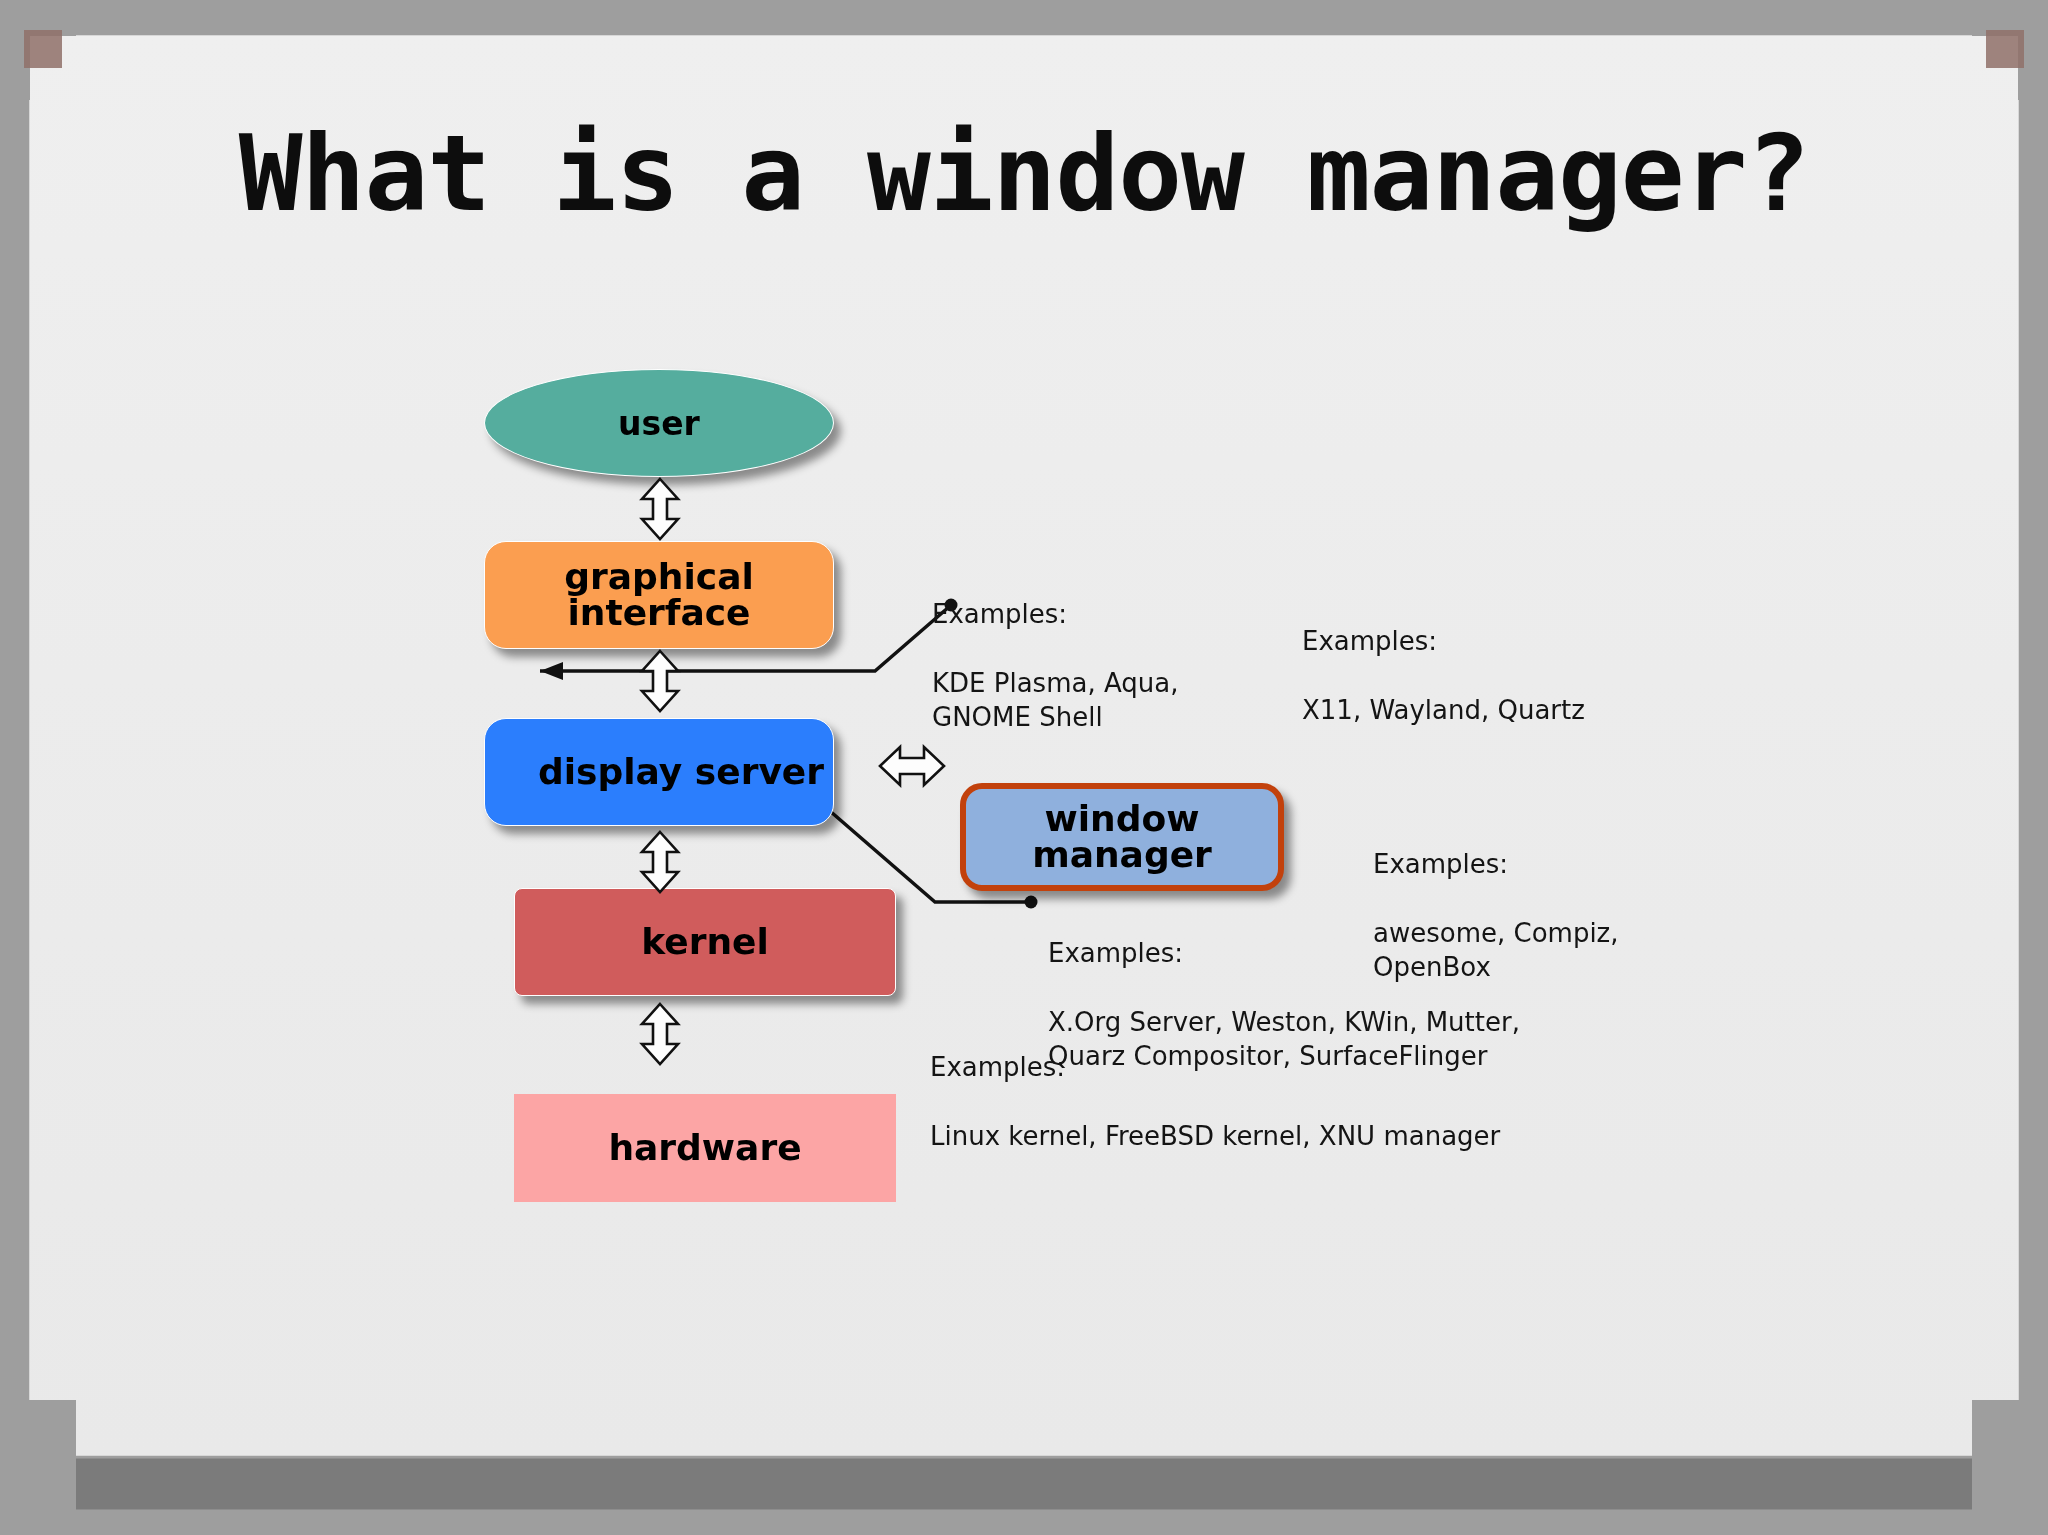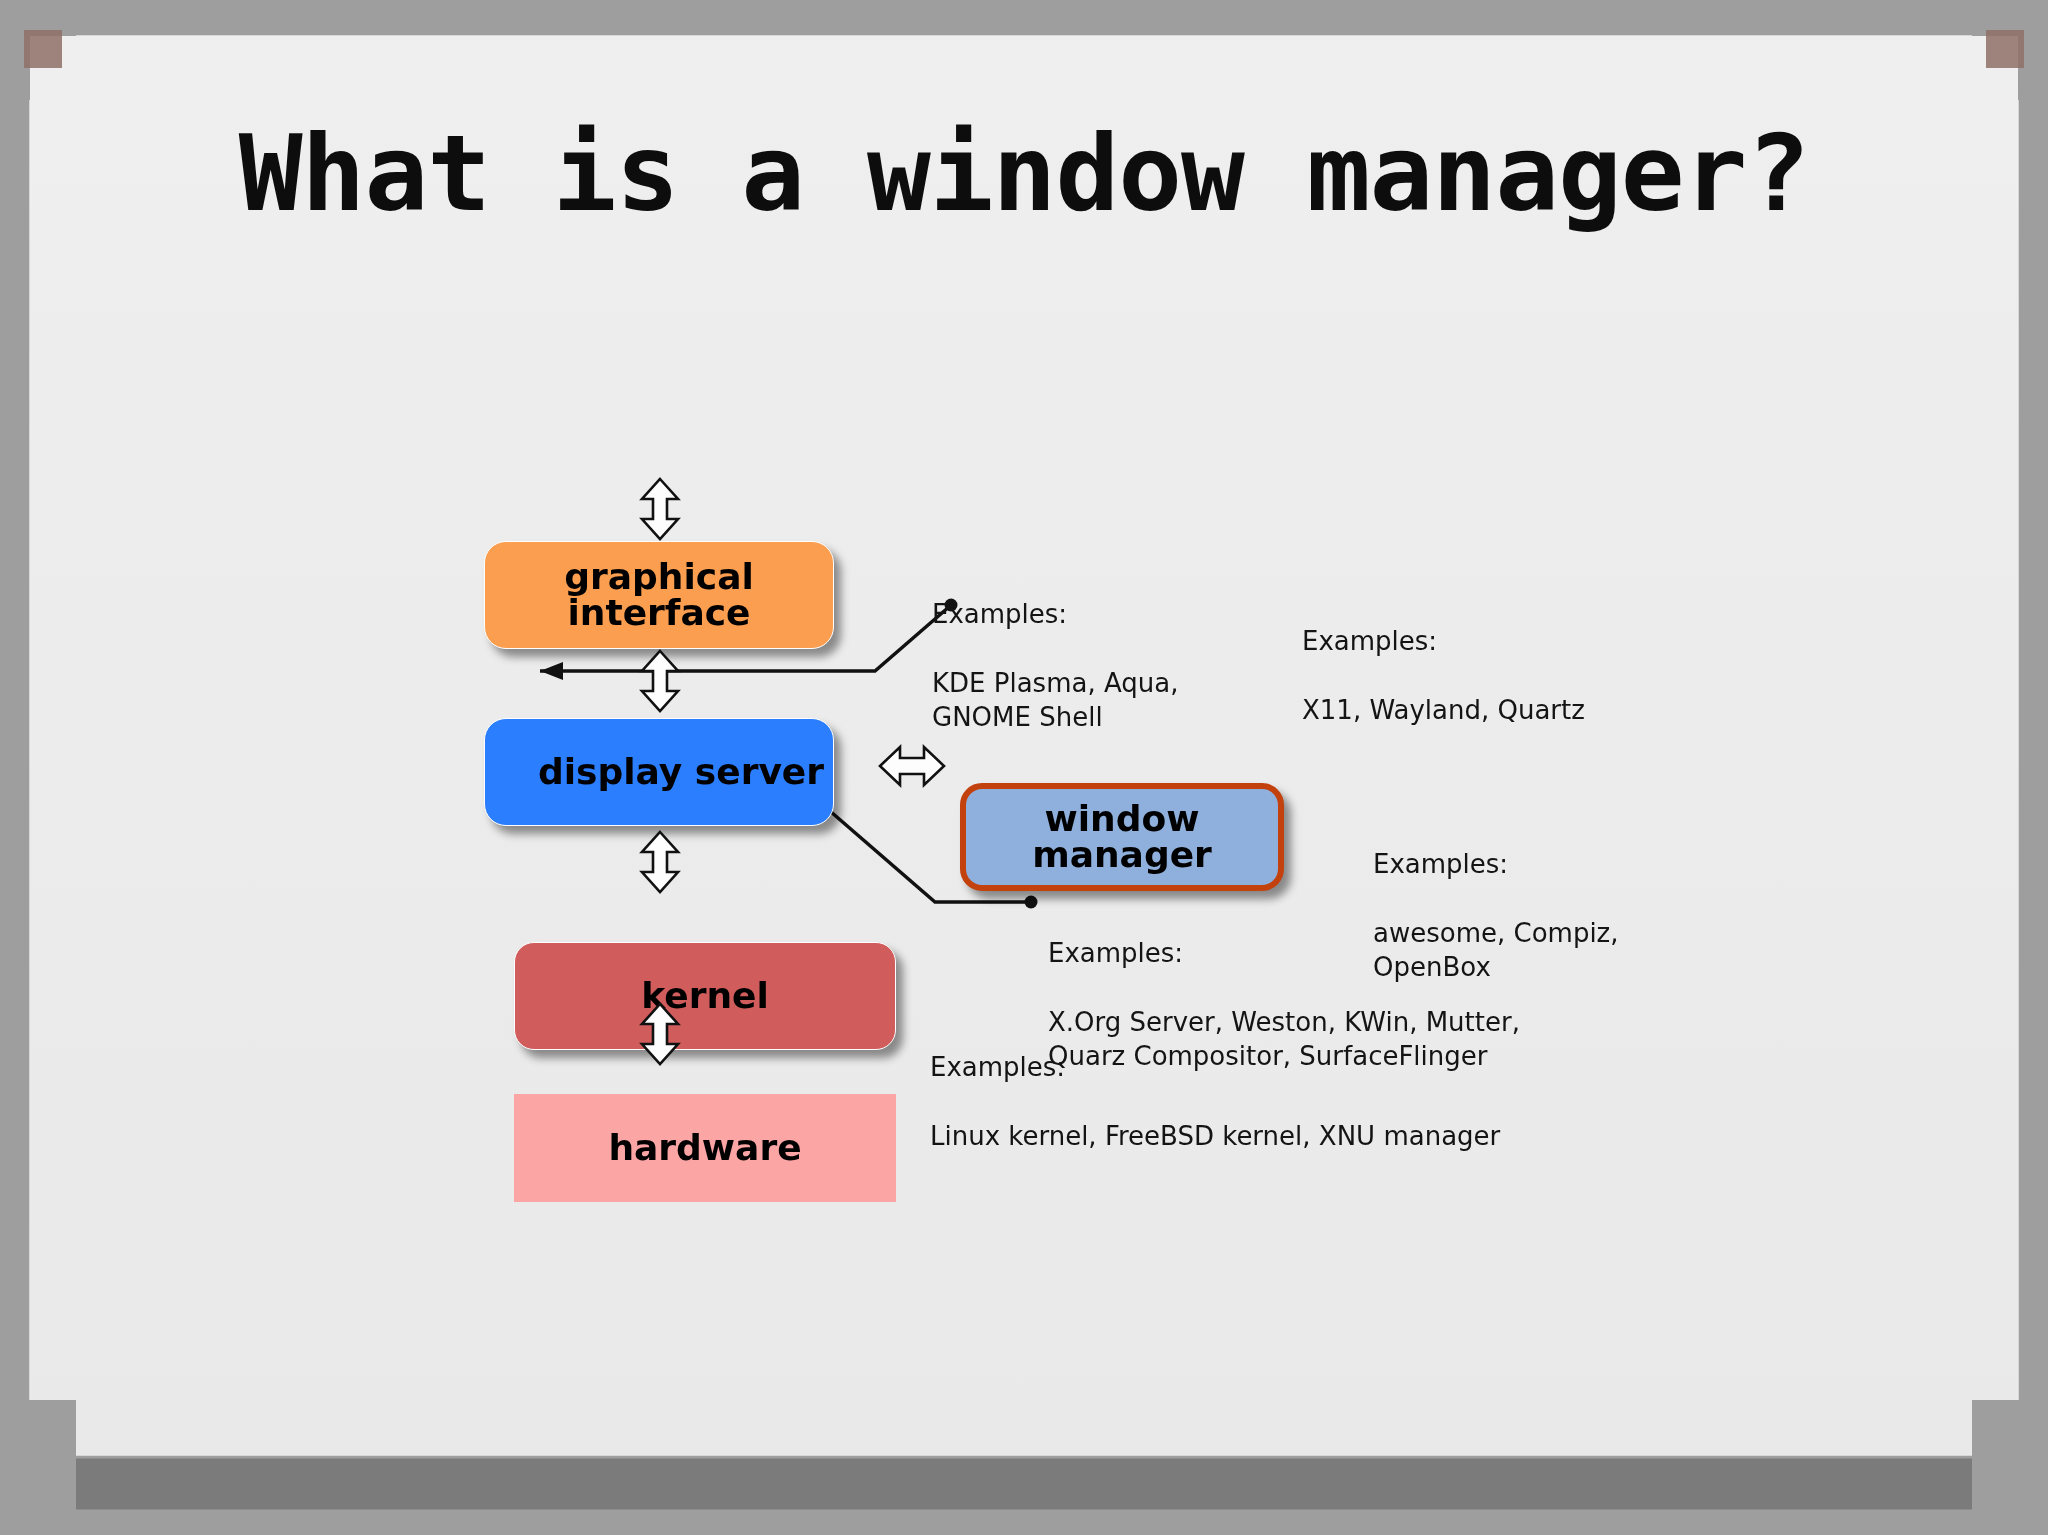--- a/index.html
+++ b/index.html
@@ -142,22 +142,22 @@
     left: 930px;  top: 708px;  width: 324px; height: 108px;
     border-radius: 22px;
     background: #8fb0dd;
     border: 6px solid #c2410c;
     font-size: 36px;
     box-shadow: 7px 8px 9px rgba(0,0,0,.42);
     margin-top: 39px;
   }
 
   .node-kernel {
-    left: 484px;  top: 906px;  width: 382px; height: 108px;
-    border-radius: 20px;
+    left: 484px;  top: 852px;  width: 382px; height: 108px;
+    border-radius: 8px;
     background: #d05c5c;
     border: 1px solid #ffffff;
     font-size: 36px;
     box-shadow: 7px 8px 9px rgba(0,0,0,.42);
   }
 
   .node-hardware {
     left: 484px;  top: 1058px; width: 382px; height: 108px;
     border-radius: 0;
     background: #fca5a5;
@@ -209,20 +209,23 @@
       <svg id="leaders" viewBox="0 0 1988 1419" width="1988" height="1419">
 
         <path d="M 510 635 L 845 635 L 920 570" fill="none" stroke="#111111" stroke-width="3.5"></path>
         <polygon points="510,635 533,626 533,644" fill="#111111"></polygon>
         <circle cx="921" cy="569" r="6.5" fill="#111111"></circle>
 
         <path d="M 778 756 L 905 866 L 1000 866" fill="none" stroke="#111111" stroke-width="3.5"></path>
         <circle cx="1001" cy="866" r="6.5" fill="#111111"></circle>
       </svg>
 
+      <div class="node node-user">
+        <span class="node-label">user</span>
+      </div>
 
       <div class="node node-gui">
         <span class="node-label">graphical interface</span>
       </div>
 
       <div class="node node-dserver">
         <span class="node-label">display server</span>
       </div>
 
       <div class="node node-wm">

